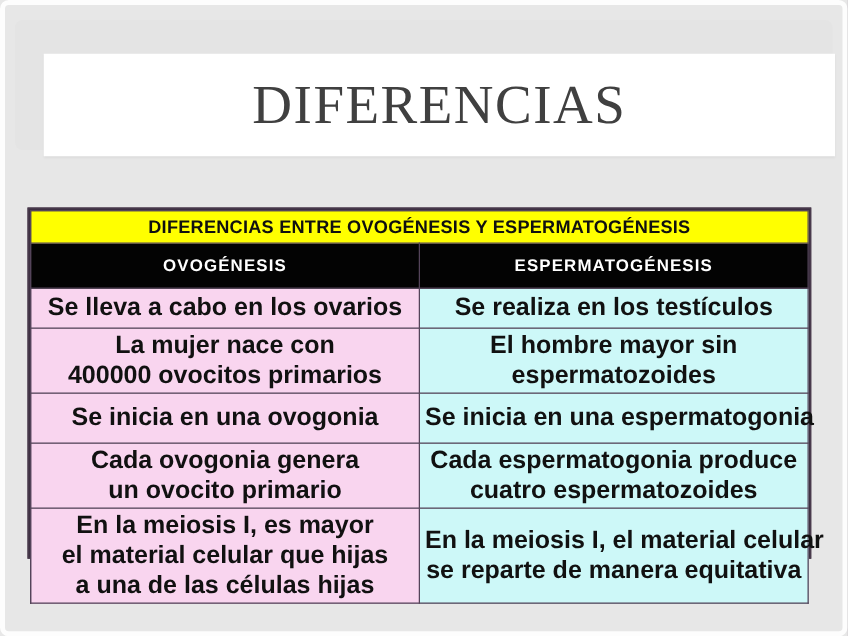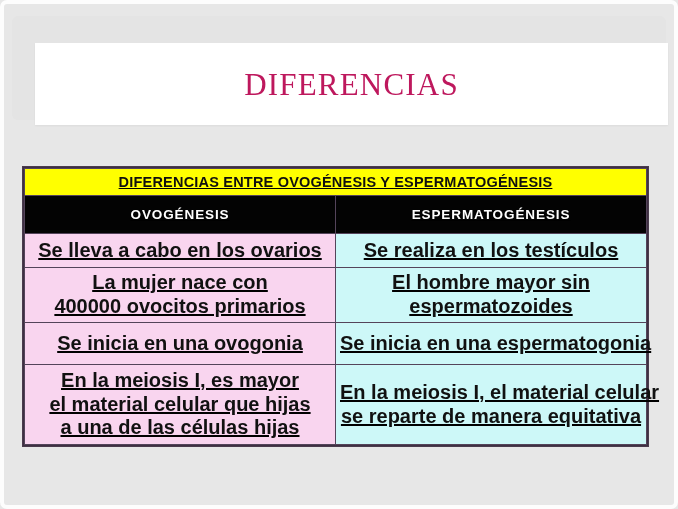--- a/index.html
+++ b/index.html
@@ -53,23 +53,23 @@
     height: 82px;
     background: #ffffff;
     box-sizing: border-box;
     display: flex;
     align-items: center;
     justify-content: center;
     box-shadow: 0 1px 2px rgba(0,0,0,0.05);
   }
   #page-title {
     font-family: "Liberation Serif", "DejaVu Serif", serif;
-    font-size: 31px;
+    font-size: 44px;
     letter-spacing: 1.2px;
-    color: #be185d;
+    color: #404040;
     line-height: 1;
     white-space: nowrap;
     user-select: none;
   }
 
   
   #table-wrap {
     position: absolute;
     left: 22px;
     top: 166px;
@@ -79,21 +79,20 @@
     border: 1px solid #4a3b4d;
     box-sizing: border-box;
     padding: 1px;
   }
   table.cmp {
     width: 100%;
     height: 100%;
     border-collapse: collapse;
     table-layout: fixed;
     background: #4a3b4d;
-    text-decoration: underline;
   }
   table.cmp td {
     border: 1px solid #54445a;
     text-align: center;
     vertical-align: middle;
     padding: 2px 4px;
     box-sizing: border-box;
   }
 
   
@@ -187,20 +186,30 @@
 
         <tr class="r3">
           <td class="cell ovo">
             <span class="ln">Se inicia en una ovogonia</span>
           </td>
           <td class="cell esp">
             <span class="ln">Se inicia en una espermatogonia</span>
           </td>
         </tr>
 
+        <tr class="r4">
+          <td class="cell ovo">
+            <span class="ln">Cada ovogonia genera</span>
+            <span class="ln">un ovocito primario</span>
+          </td>
+          <td class="cell esp">
+            <span class="ln">Cada espermatogonia produce</span>
+            <span class="ln">cuatro espermatozoides</span>
+          </td>
+        </tr>
 
         <tr class="r5">
           <td class="cell ovo">
             <span class="ln">En la meiosis I, es mayor</span>
             <span class="ln">el material celular que hijas</span>
             <span class="ln">a una de las células hijas</span>
           </td>
           <td class="cell esp">
             <span class="ln">En la meiosis I, el material celular</span>
             <span class="ln">se reparte de manera equitativa</span>

